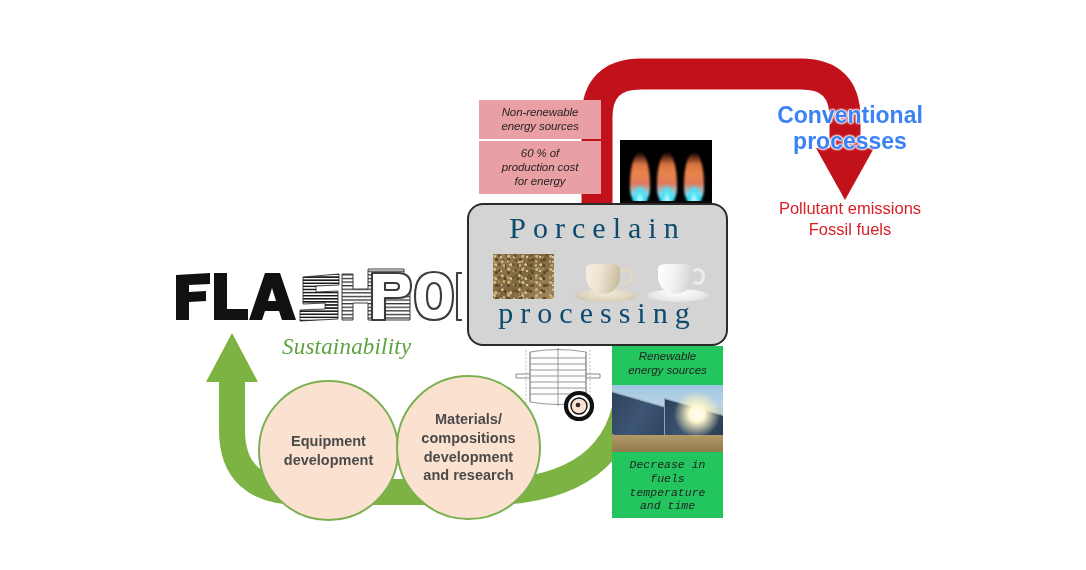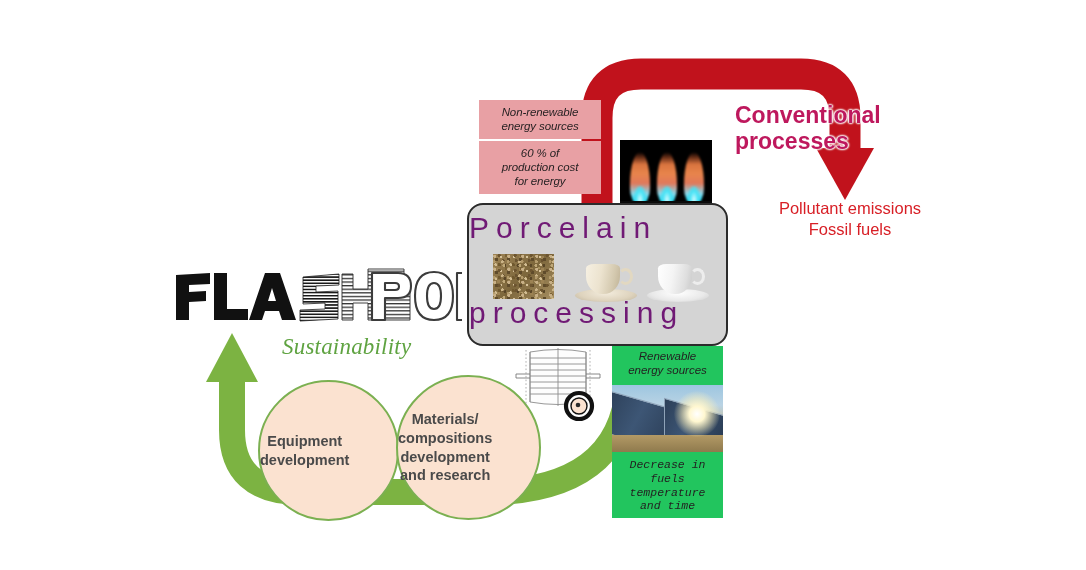--- a/index.html
+++ b/index.html
@@ -78,25 +78,25 @@
 
   
   #porcelain-box {
     left: 467px; top: 203px; width: 261px; height: 143px;
     background: #d4d4d4;
     border: 2.5px solid #2b2b2b;
     border-radius: 16px;
   }
   .porcelain-word {
     position: absolute; left: 0; width: 100%;
-    text-align: left;
+    text-align: center;
     font-size: 30px;
-    color: #701a75;
+    color: #0c4a6e;
     letter-spacing: 7px;
-    font-family: Liberation Sans, sans-serif;
+    font-family: Liberation Serif, serif;
   }
   #porcelain-top { top: 6px; }
   #porcelain-bottom { top: 91px; }
 
   #granulate {
     position: absolute; left: 24px; top: 49px;
     width: 61px; height: 45px;
     background-color: #8a7149;
     background-image:
       radial-gradient(circle at 12% 18%, #c9b188 0 1.4px, transparent 1.6px),
@@ -144,23 +144,23 @@
   #cup-unfired .saucer { background: radial-gradient(ellipse at 50% 30%, #f3ecdd 0%, #ded3bd 60%, #bdb29b 100%); }
   #cup-unfired .bowl   { background: linear-gradient(100deg, #f6f0e2 0%, #ece3cf 42%, #d3c8ae 78%, #bfb295 100%); }
   #cup-unfired .handle { border-color: #e2d8c1; }
   #cup-fired .saucer { background: radial-gradient(ellipse at 50% 30%, #ffffff 0%, #e9e9e9 60%, #c9c9c9 100%); }
   #cup-fired .bowl   { background: linear-gradient(100deg, #ffffff 0%, #f4f4f4 42%, #dedede 78%, #c8c8c8 100%); }
   #cup-fired .handle { border-color: #ededed; }
 
   
   #conventional-label {
     left: 735px; top: 102px; width: 230px;
-    text-align: left;
+    text-align: center;
     font-size: 23px; font-weight: bold;
-    color: #be185d;
+    color: #3b82f6;
     line-height: 1.13;
     text-shadow: 0 0 2px #fff, 0 0 2px #fff, 0 0 3px #fff, 1px 0 2px #fff, -1px 0 2px #fff;
   }
   #pollutant-label {
     left: 730px; top: 198px; width: 240px;
     text-align: center;
     font-size: 16.5px;
     color: #d81f26;
     line-height: 1.3;
   }
@@ -175,21 +175,21 @@
     color: #5fa341;
     font-family: "Liberation Serif", serif;
     letter-spacing: 0.2px;
   }
 
   
   .circle {
     border-radius: 50%;
     background: #fbe2d0;
     border: 2.5px solid #7bb051;
-    display: flex; align-items: center; justify-content: flex-start;
+    display: flex; align-items: center; justify-content: center;
     text-align: center;
     color: #4a4a4a;
     font-weight: bold;
     font-size: 14.5px;
     line-height: 1.28;
   }
   #circle-equipment { left: 258px; top: 380px; width: 141px; height: 141px; }
   #circle-materials { left: 396px; top: 375px; width: 145px; height: 145px; }
 
   

